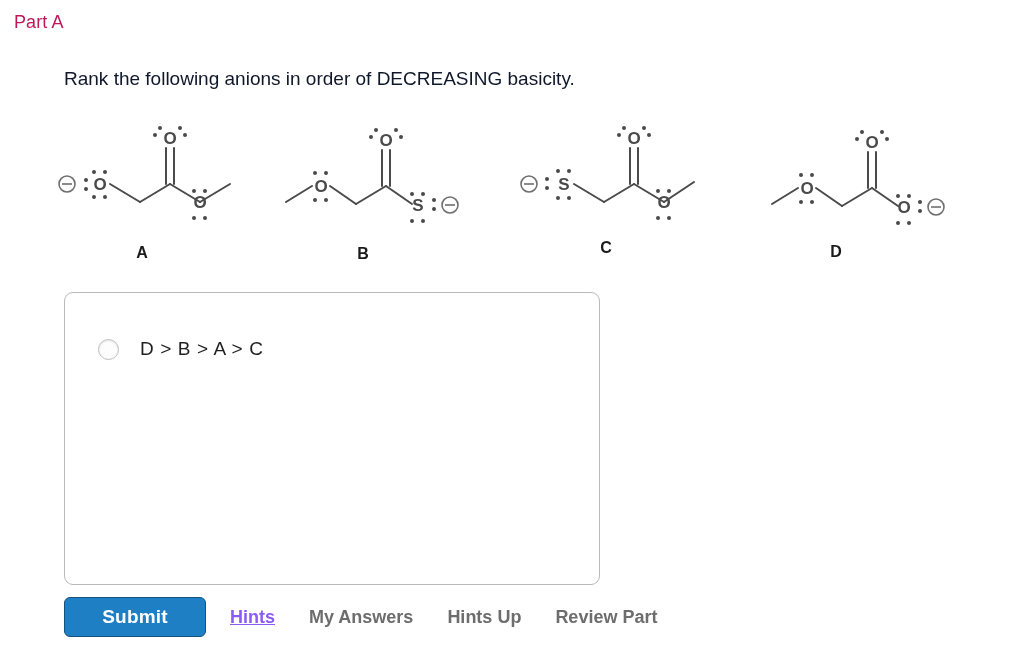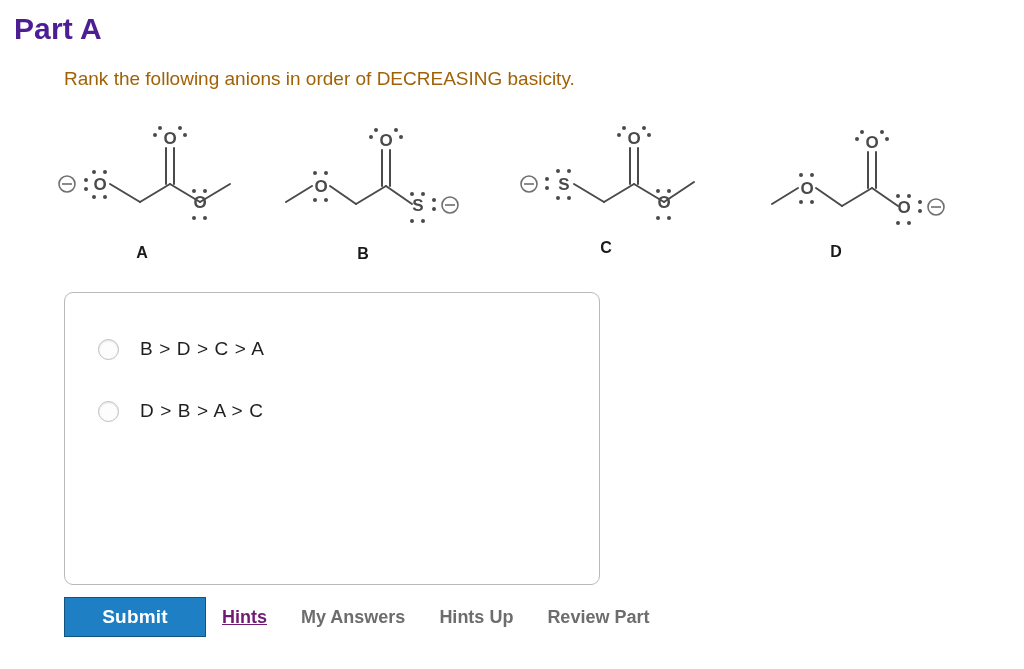--- a/index.html
+++ b/index.html
@@ -14,32 +14,32 @@
     position: relative;
     font-family: "Liberation Sans", sans-serif;
     color: #231f20;
     overflow: hidden;
   }
 
   .page-title {
     position: absolute;
     left: 14px;
     top: 12px;
-    font-size: 30px;
-    font-weight: bold;
+    font-size: 18px;
+    font-weight: normal;
     letter-spacing: 0.1px;
-    color: #4c1d95;
+    color: #be185d;
   }
 
   .question-text {
     position: absolute;
     left: 64px;
     top: 68px;
     font-size: 19px;
-    color: #a16207;
+    color: #0f172a;
     white-space: nowrap;
   }
 
   
   .structures {
     position: absolute;
     left: 0;
     top: 112px;
     width: 1024px;
     height: 150px;
@@ -108,34 +108,34 @@
     top: 597px;
     display: flex;
     align-items: center;
     height: 40px;
   }
   .submit-button {
     width: 142px;
     height: 40px;
     background: #1f7fc4;
     border: 1px solid #13537f;
-    border-radius: 0;
+    border-radius: 6px;
     color: #ffffff;
     font-size: 19px;
     font-weight: bold;
     letter-spacing: 0.2px;
     cursor: pointer;
     font-family: "Liberation Sans", sans-serif;
     padding: 0;
   }
   .link-hints {
-    margin-left: 16px;
+    margin-left: 24px;
     font-size: 18px;
     font-weight: bold;
-    color: #701a75;
+    color: #8b5cf6;
     text-decoration: underline;
     cursor: pointer;
   }
   .link-muted {
     margin-left: 34px;
     font-size: 18px;
     font-weight: bold;
     color: #6d6d6d;
     cursor: pointer;
   }
@@ -311,24 +311,20 @@
 
 </div>
 
 <div class="struct-label" style="left:132px; top:244px; width:20px;">A</div>
 <div class="struct-label" style="left:353px; top:245px; width:20px;">B</div>
 <div class="struct-label" style="left:596px; top:239px; width:20px;">C</div>
 <div class="struct-label" style="left:826px; top:243px; width:20px;">D</div>
 
 <div class="options-panel">
 
-  <div class="option-row">
-    <span class="radio"></span>
-    <span class="option-label">B &gt; D &gt; C &gt; A</span>
-  </div>
 
 
   <div class="option-row">
     <span class="radio"></span>
     <span class="option-label">D &gt; B &gt; A &gt; C</span>
   </div>
 
 
 </div>
 

